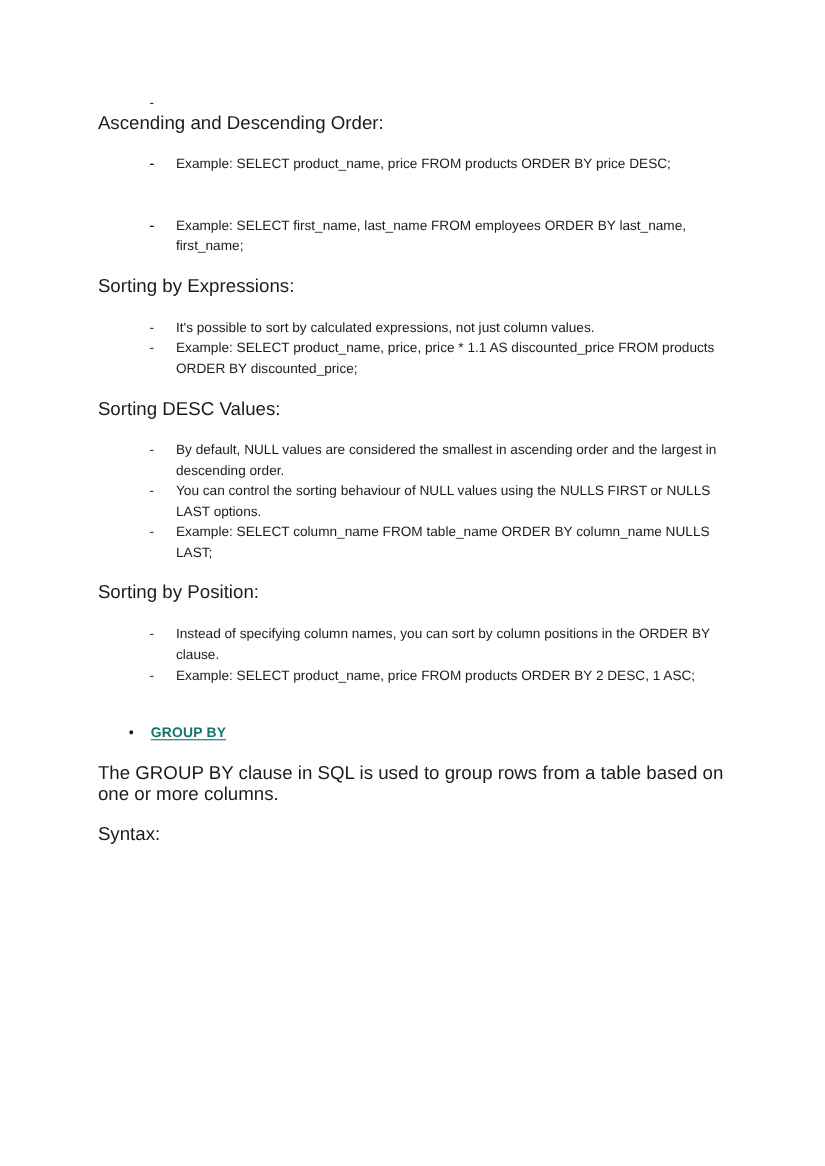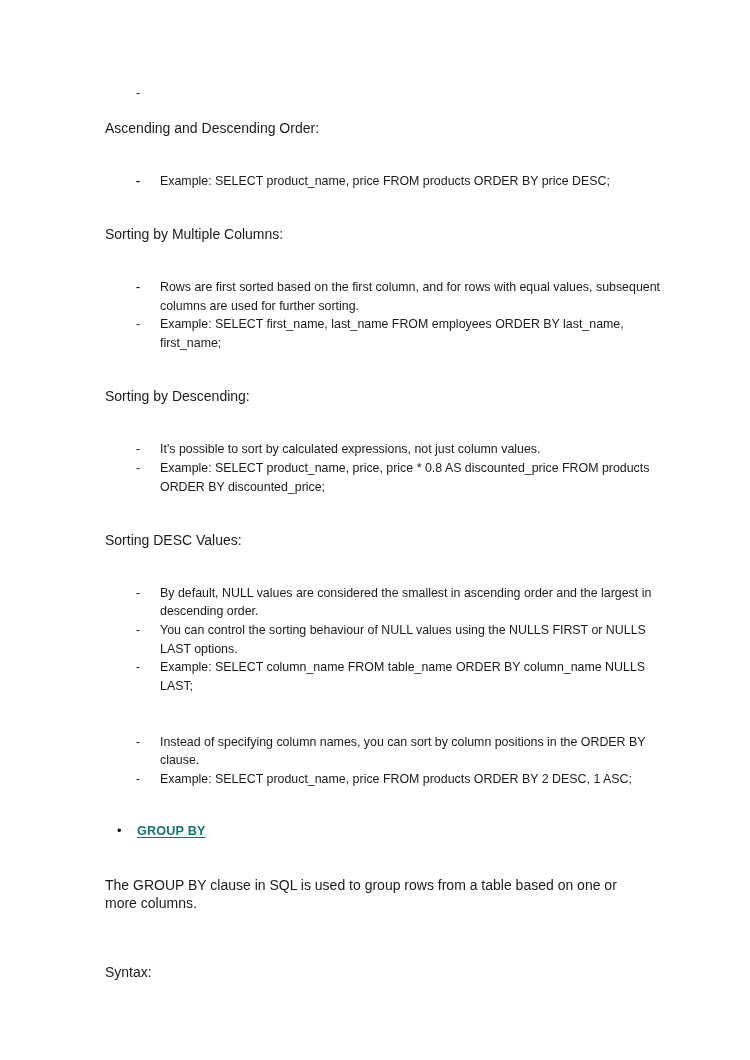--- a/index.html
+++ b/index.html
@@ -22,23 +22,23 @@
     box-sizing: border-box;
     padding: 84px 90px 0 89px;
     overflow: hidden;
   }
   .doc-body {
     font-size: 12.4px;
     line-height: 18.6px;
   }
   
   .para {
-    margin: 16px;
-    padding: 0;
-    font-size: 14px;
+    margin: 0;
+    padding: 0;
+    font-size: 17px;
     line-height: 18.6px;
     color: #1b1b1b;
     max-width: 572px;
   }
   
   .spacer {
     height: 18.6px;
   }
   .spacer-lg {
     height: 34px;
@@ -122,52 +122,50 @@
         <span class="marker">-</span>
       </li>
       <li>
         <span class="marker">-</span>
         <span>Example: SELECT product_name, price FROM products ORDER BY price DESC;</span>
       </li>
     </ul>
 
     <div class="spacer"></div>
 
-    <p class="para">Sorting by Multiple Columns:</p>
-
-    <div class="spacer"></div>
-
-    <ul class="dash-list">
-      <li>
-        <span class="marker">-</span>
-      </li>
-      <li>
-        <span class="marker">-</span>
-        <span>Rows are first sorted based on the first column, and for rows with equal values, subsequent columns are used for further sorting.</span>
+
+    <div class="spacer"></div>
+
+    <ul class="dash-list">
+      <li>
+        <span class="marker">-</span>
+      </li>
+      <li>
+        <span class="marker">-</span>
       </li>
       <li>
         <span class="marker">-</span>
         <span>Example: SELECT first_name, last_name FROM employees ORDER BY last_name, first_name;</span>
       </li>
     </ul>
 
     <div class="spacer"></div>
 
-    <p class="para">Sorting by Descending:</p>
+    <p class="para">Sorting by Expressions:</p>
 
     <div class="spacer"></div>
 
     <ul class="dash-list">
       <li>
         <span class="marker">-</span>
         <span>It's possible to sort by calculated expressions, not just column values.</span>
       </li>
       <li>
         <span class="marker">-</span>
-        <span>Example: SELECT product_name, price, price * 0.8 AS discounted_price FROM products ORDER BY discounted_price;</span>
+        <span>Example: SELECT product_name, price, price * 1.1 AS discounted_price FROM products ORDER BY discounted_price;</span>
       </li>
     </ul>
 
     <div class="spacer"></div>
 
     <p class="para">Sorting DESC Values:</p>
 
     <div class="spacer"></div>
 
     <ul class="dash-list">
@@ -180,20 +178,21 @@
         <span>You can control the sorting behaviour of NULL values using the NULLS FIRST or NULLS LAST options.</span>
       </li>
       <li>
         <span class="marker">-</span>
         <span>Example: SELECT column_name FROM table_name ORDER BY column_name NULLS LAST;</span>
       </li>
     </ul>
 
     <div class="spacer"></div>
 
+    <p class="para">Sorting by Position:</p>
 
     <div class="spacer"></div>
 
     <ul class="dash-list">
       <li>
         <span class="marker">-</span>
         <span>Instead of specifying column names, you can sort by column positions in the ORDER BY clause.</span>
       </li>
       <li>
         <span class="marker">-</span>

